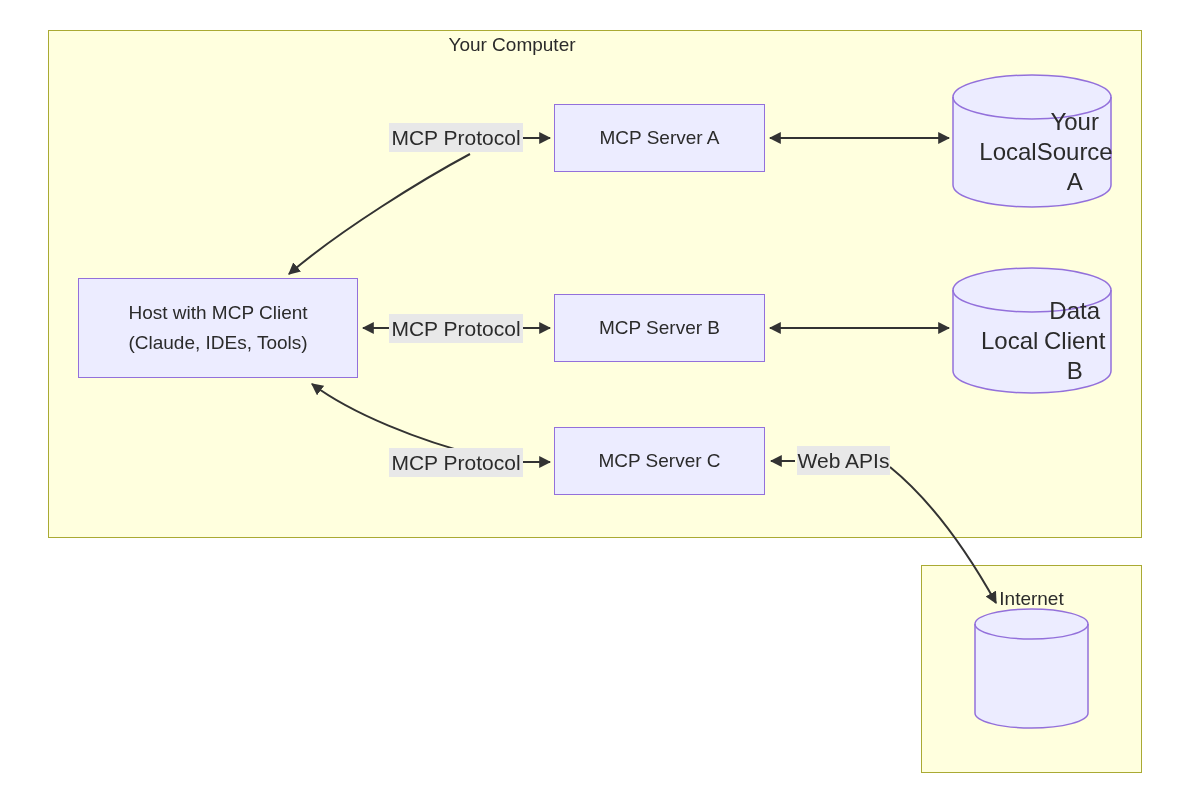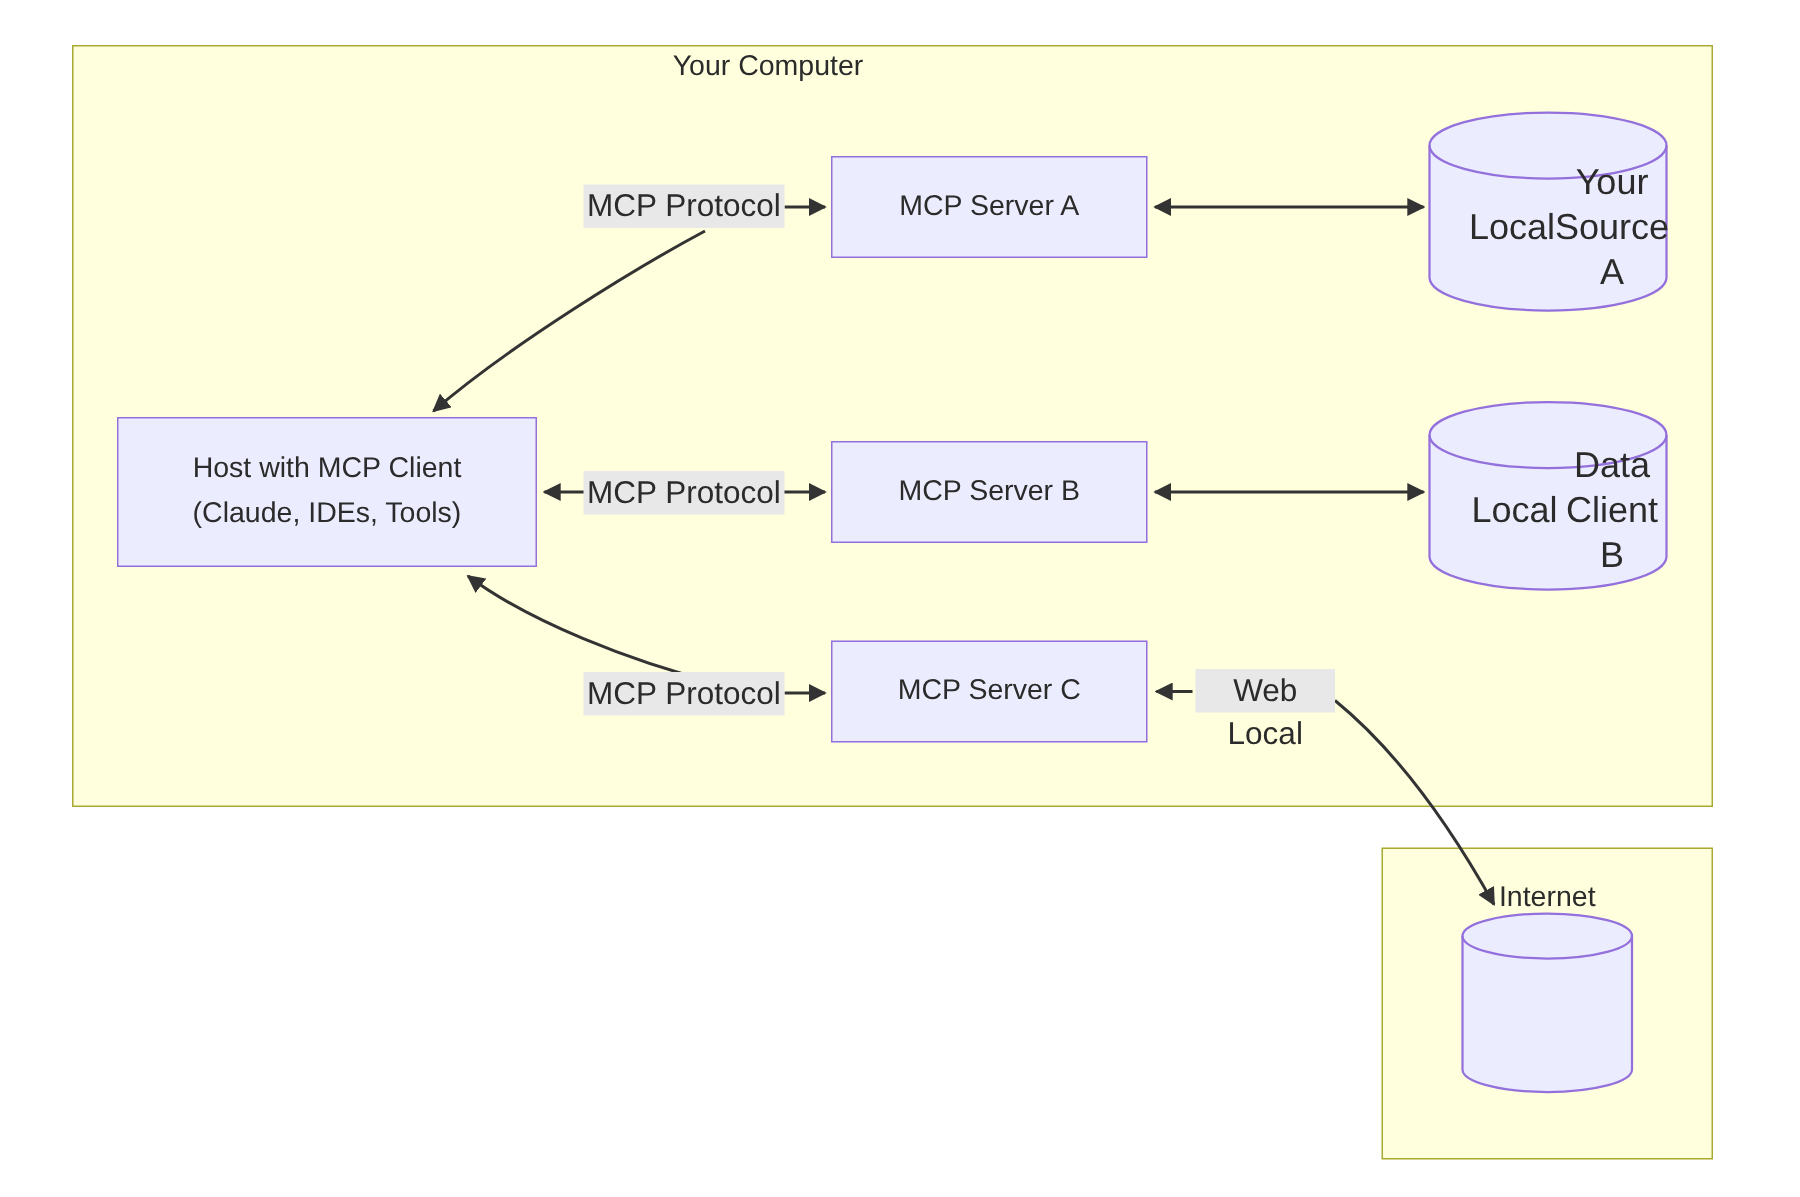--- a/index.html
+++ b/index.html
@@ -166,15 +166,15 @@
     <div>Data Client B</div>
   </div>
 
 
   <div class="edge-label" style="left:389px; top:123px; width:134px;">MCP Protocol</div>
 
   <div class="edge-label" style="left:389px; top:314px; width:134px;">MCP Protocol</div>
 
   <div class="edge-label" style="left:389px; top:448px; width:134px;">MCP Protocol</div>
 
-  <div class="edge-label" style="left:797px; top:446px; width:93px;">Web Local</div>
+  <div class="edge-label" style="left:797px; top:446px; width:93px;">Web APIs</div>
 
 </div>
 
 </body></html>

